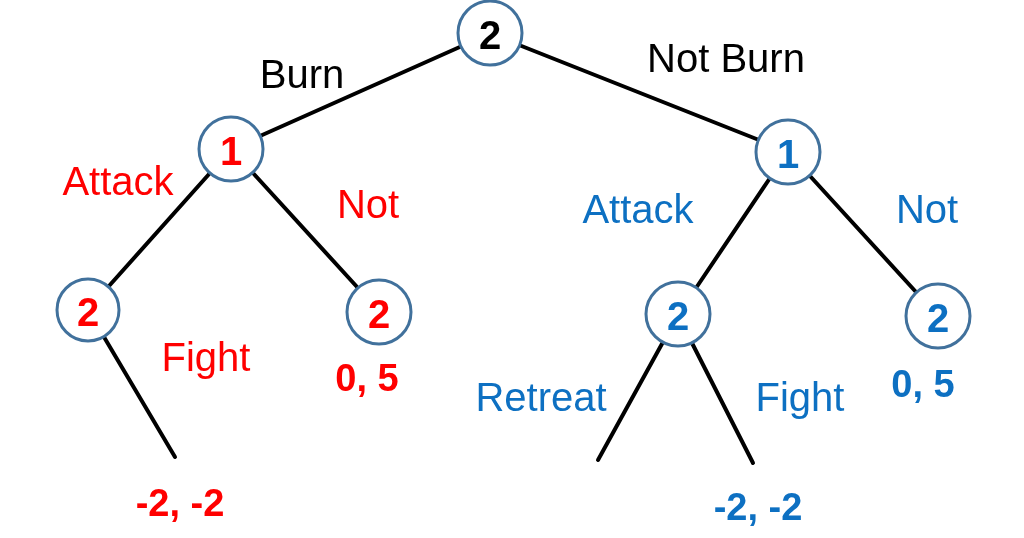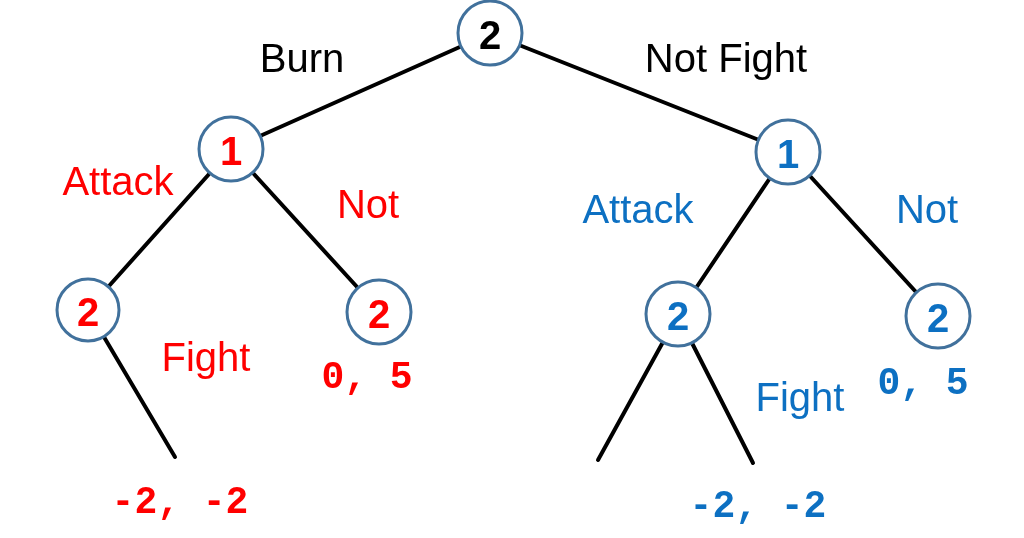--- a/index.html
+++ b/index.html
@@ -15,21 +15,21 @@
     position:absolute;
     transform:translate(-50%,-50%);
     white-space:nowrap;
     line-height:1;
     user-select:none;
   }
   .black{color:#000000;}
   .red{color:#ff0000;}
   .blue{color:#0d70c2;}
   .branch{font-size:40px;font-weight:400;}
-  .payoff{font-size:38px;font-weight:700;font-family:Liberation Mono, monospace;}
+  .payoff{font-size:38px;font-weight:700;}
   .nodenum{font-size:40px;font-weight:700;}
 </style>
 </head>
 <body>
 
 <div class="stage">
 
   <svg width="1024" height="538" viewBox="0 0 1024 538">
 
     <g stroke="#000000" stroke-width="4" stroke-linecap="round">
@@ -56,27 +56,28 @@
   </svg>
 
   <div class="lbl nodenum black" style="left:490px;top:35px;">2</div>
   <div class="lbl nodenum red" style="left:231px;top:151px;">1</div>
   <div class="lbl nodenum red" style="left:88px;top:312px;">2</div>
   <div class="lbl nodenum red" style="left:379px;top:314px;">2</div>
   <div class="lbl nodenum blue" style="left:788px;top:154px;">1</div>
   <div class="lbl nodenum blue" style="left:678px;top:316px;">2</div>
   <div class="lbl nodenum blue" style="left:938px;top:318px;">2</div>
 
-  <div class="lbl branch black" style="left:302px;top:58px;">Burn</div>
-  <div class="lbl branch black" style="left:726px;top:58px;">Not Fight</div>
+  <div class="lbl branch black" style="left:302px;top:74px;">Burn</div>
+  <div class="lbl branch black" style="left:726px;top:58px;">Not Burn</div>
   <div class="lbl branch red" style="left:118px;top:181px;">Attack</div>
   <div class="lbl branch red" style="left:368px;top:204px;">Not</div>
   <div class="lbl branch red" style="left:206px;top:357px;">Fight</div>
   <div class="lbl branch blue" style="left:638px;top:209px;">Attack</div>
   <div class="lbl branch blue" style="left:927px;top:209px;">Not</div>
+  <div class="lbl branch blue" style="left:541px;top:397px;">Retreat</div>
   <div class="lbl branch blue" style="left:800px;top:397px;">Fight</div>
 
   <div class="lbl payoff red" style="left:180px;top:503px;">-2, -2</div>
   <div class="lbl payoff red" style="left:367px;top:378px;">0, 5</div>
   <div class="lbl payoff blue" style="left:758px;top:507px;">-2, -2</div>
   <div class="lbl payoff blue" style="left:923px;top:384px;">0, 5</div>
 
 </div>
 
 </body></html>

